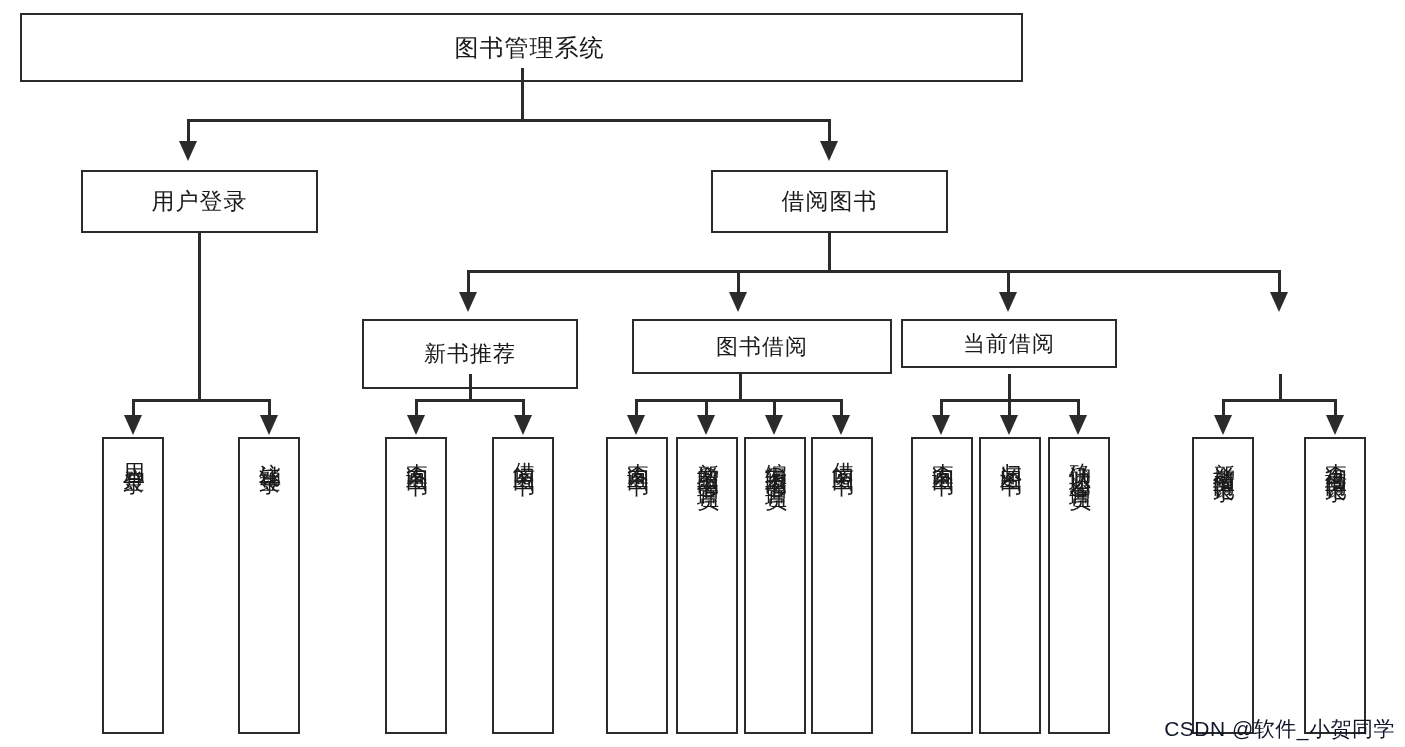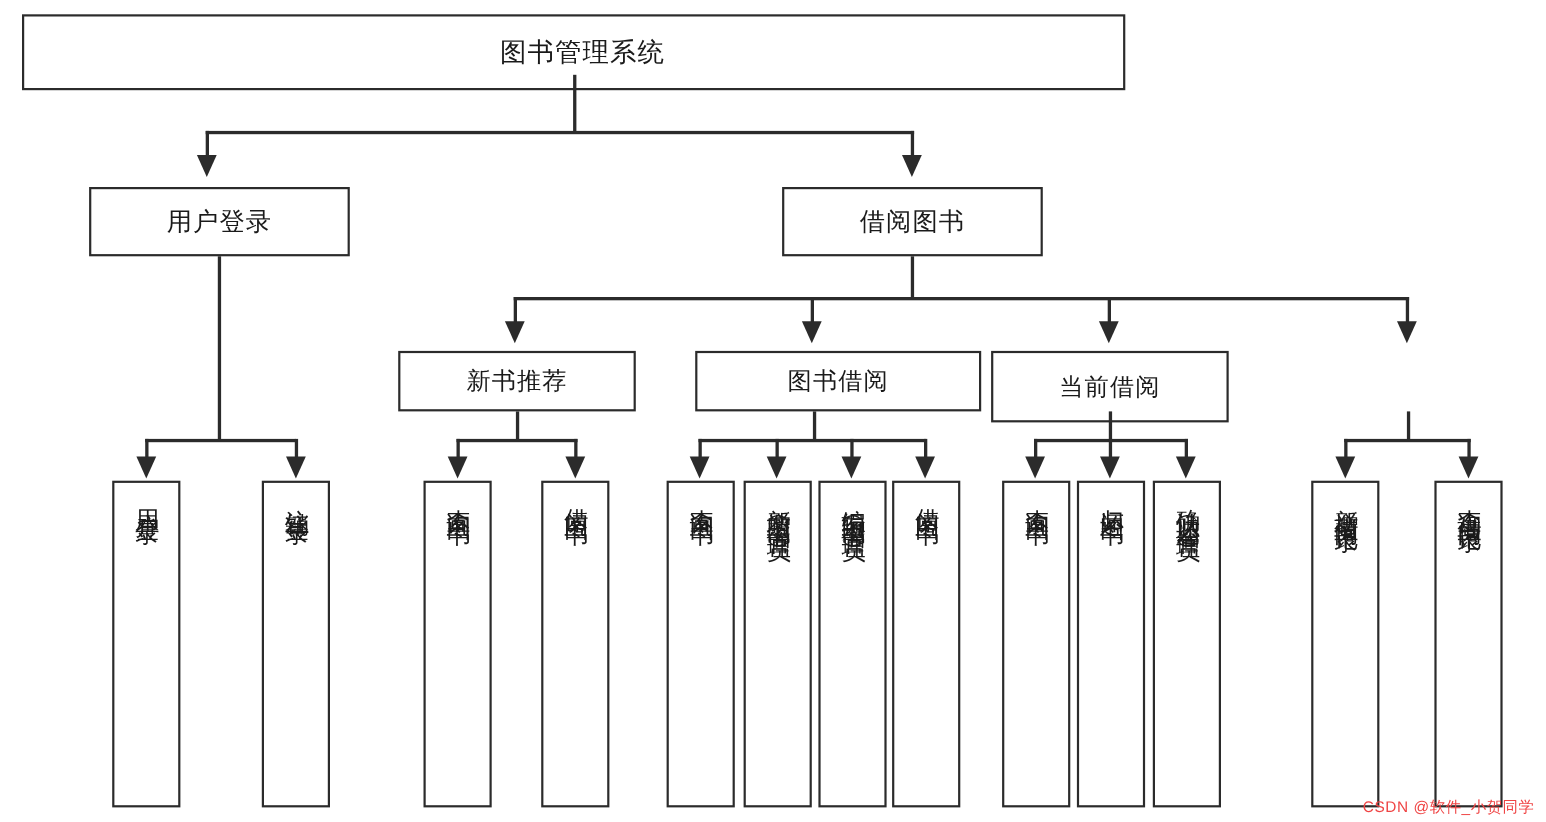--- a/index.html
+++ b/index.html
@@ -71,22 +71,22 @@
     height: 0;
     border-left: 9px solid transparent;
     border-right: 9px solid transparent;
     border-top: 20px solid #2b2b2b;
   }
   
   #watermark {
     position: absolute;
     right: 10px;
     bottom: 4px;
-    font-size: 14px;
-    color: #ef4444;
+    font-size: 21px;
+    color: #0f172a;
     white-space: nowrap;
     letter-spacing: 0.5px;
     margin-left: 38px;
   }
 </style>
 </head>
 <body>
 
 <div id="canvas">
 
@@ -120,27 +120,27 @@
   <div class="hline" style="left:467px; top:270px; width:814px;"></div>
   <div class="vline" style="left:467px; top:270px; height:24px;"></div>
   <div class="arrow" style="left:459px; top:292px;"></div>
   <div class="vline" style="left:737px; top:270px; height:24px;"></div>
   <div class="arrow" style="left:729px; top:292px;"></div>
   <div class="vline" style="left:1007px; top:270px; height:24px;"></div>
   <div class="arrow" style="left:999px; top:292px;"></div>
   <div class="vline" style="left:1278px; top:270px; height:24px;"></div>
   <div class="arrow" style="left:1270px; top:292px;"></div>
 
-  <div class="node lvl3" style="left:362px; top:319px; width:216px; height:55px;">
+  <div class="node lvl3" style="left:362px; top:319px; width:216px; height:70px;">
     <span class="label">新书推荐</span>
   </div>
   <div class="node lvl3" style="left:632px; top:319px; width:260px; height:55px;">
     <span class="label">图书借阅</span>
   </div>
-  <div class="node lvl3" style="left:901px; top:319px; width:216px; height:65px;">
+  <div class="node lvl3" style="left:901px; top:319px; width:216px; height:49px;">
     <span class="label">当前借阅</span>
   </div>
 
   <div class="vline" style="left:469px; top:374px; height:27px;"></div>
   <div class="hline" style="left:415px; top:399px; width:110px;"></div>
   <div class="vline" style="left:415px; top:399px; height:18px;"></div>
   <div class="arrow" style="left:407px; top:415px;"></div>
   <div class="vline" style="left:522px; top:399px; height:18px;"></div>
   <div class="arrow" style="left:514px; top:415px;"></div>
 

